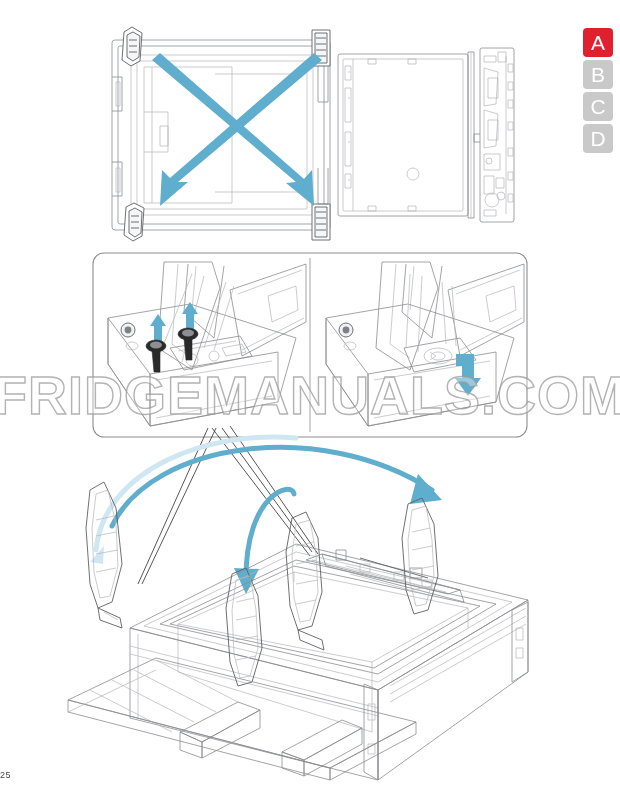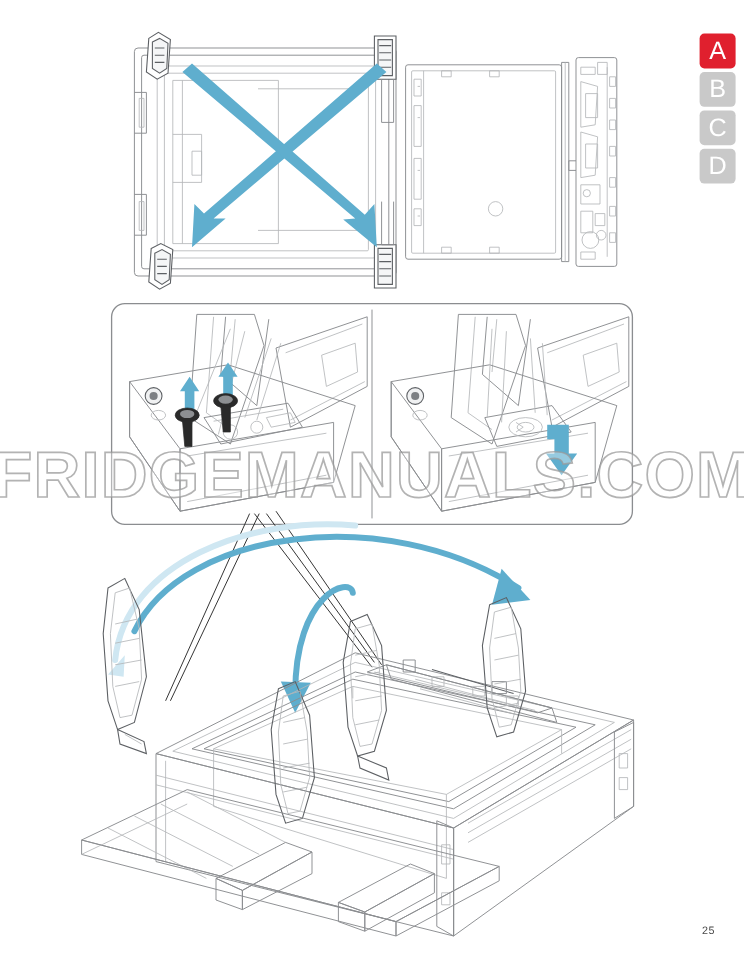--- a/index.html
+++ b/index.html
@@ -74,21 +74,21 @@
     stroke-width: 1.4;
     stroke-opacity: 0.75;
   }
 
   
   #page-number {
     position: absolute;
     left: 0;
     top: 770px;
     width: 596px;
-    text-align: right;
+    text-align: left;
     font-size: 9px;
     color: #4a4a4a;
     letter-spacing: 0.5px;
   }
 
   
   .ln   { fill: none; stroke: #8b8d90; stroke-width: 0.8; }
   .ln-d { fill: none; stroke: #5d6064; stroke-width: 0.9; }
   .ln-l { fill: none; stroke: #b4b6b9; stroke-width: 0.7; }
   .ln-k { fill: none; stroke: #2c2c2c; stroke-width: 0.8; }

